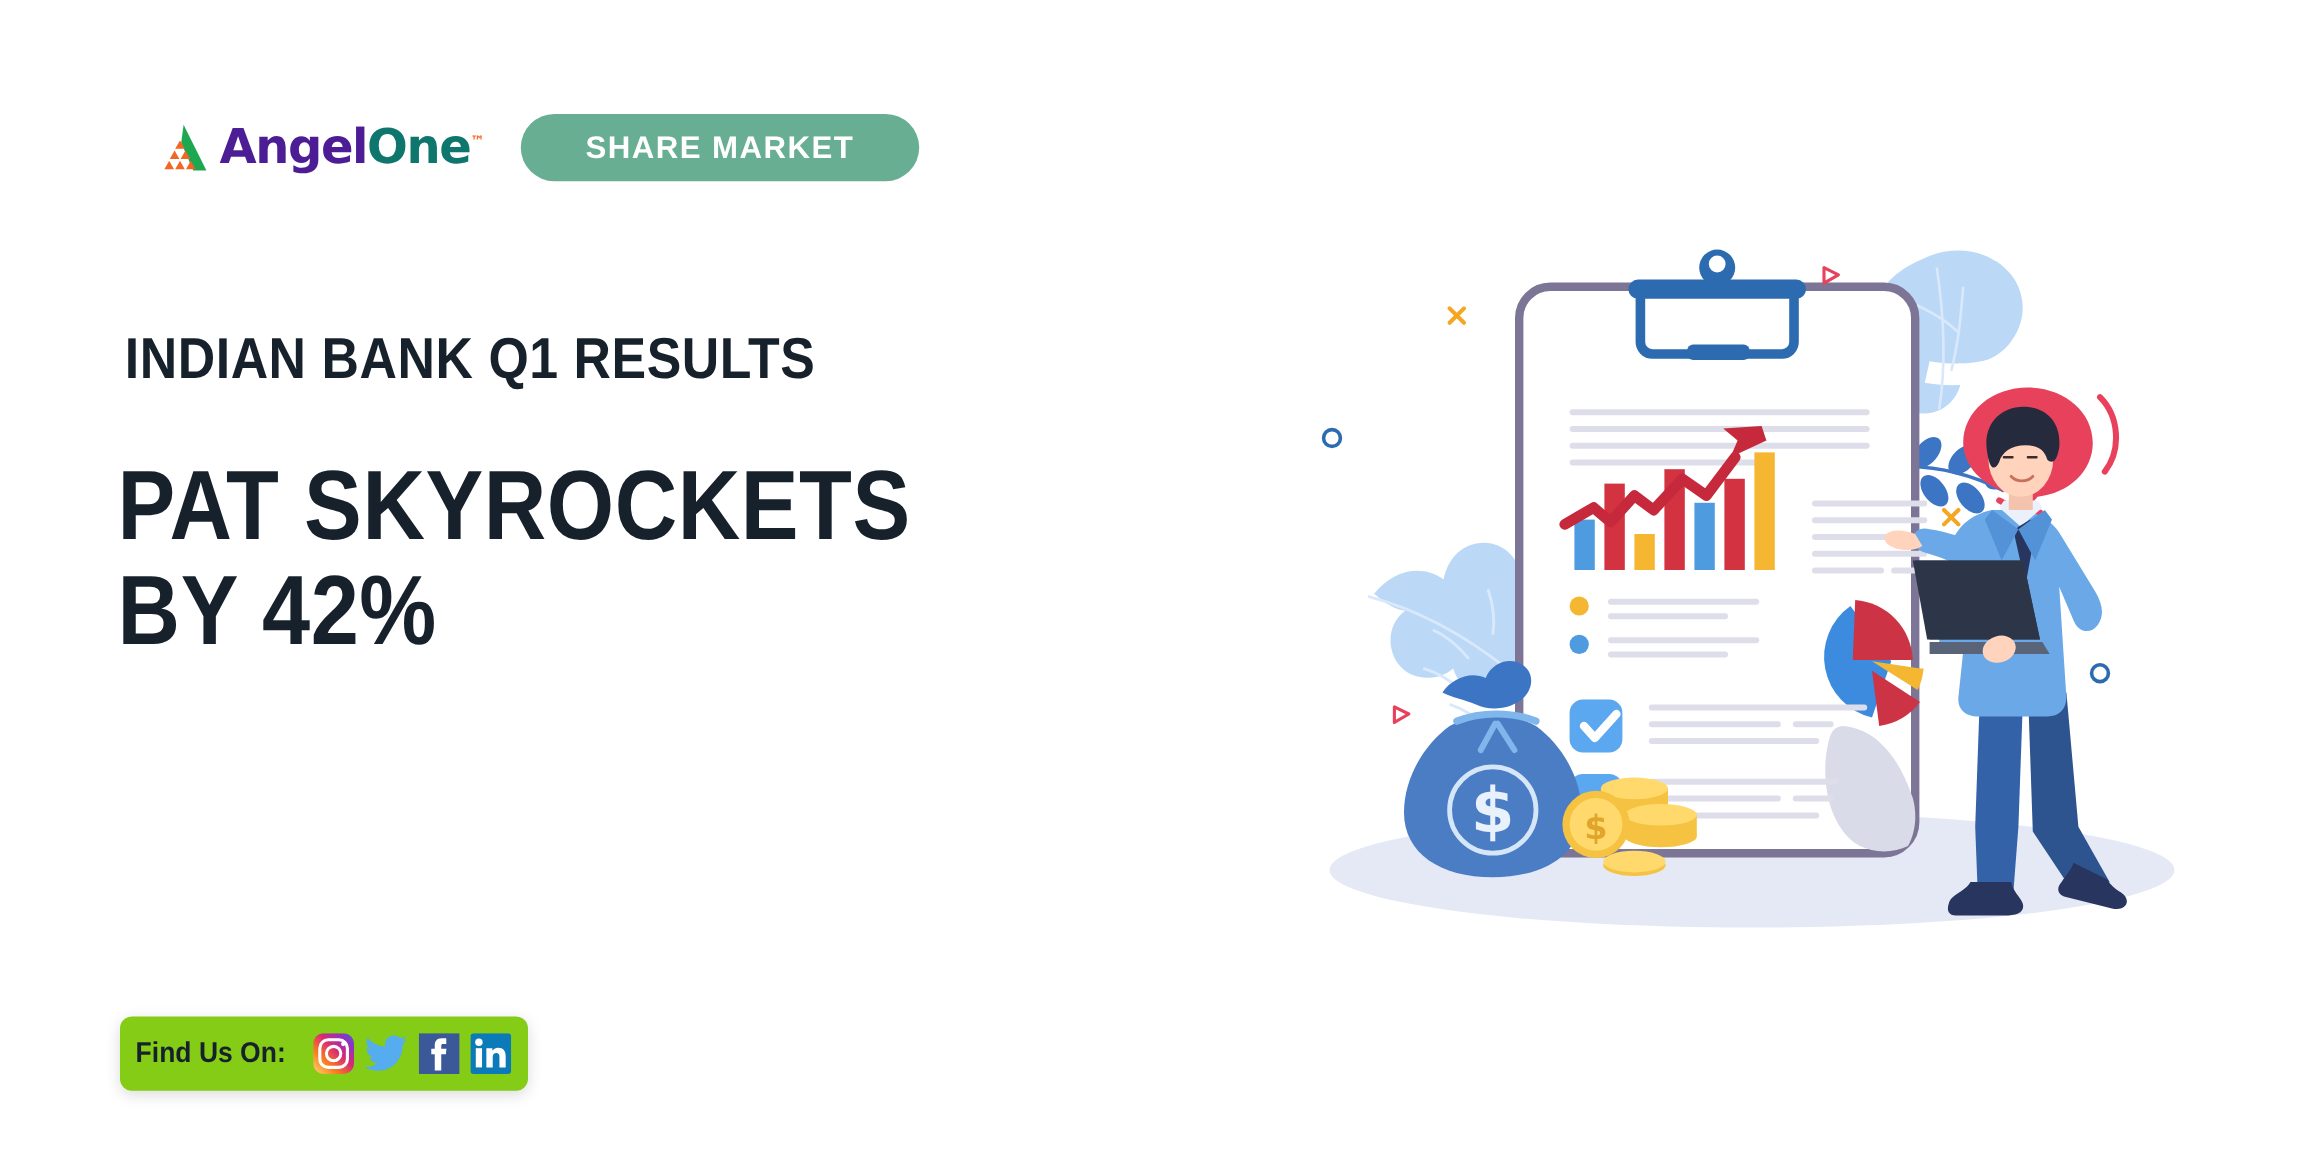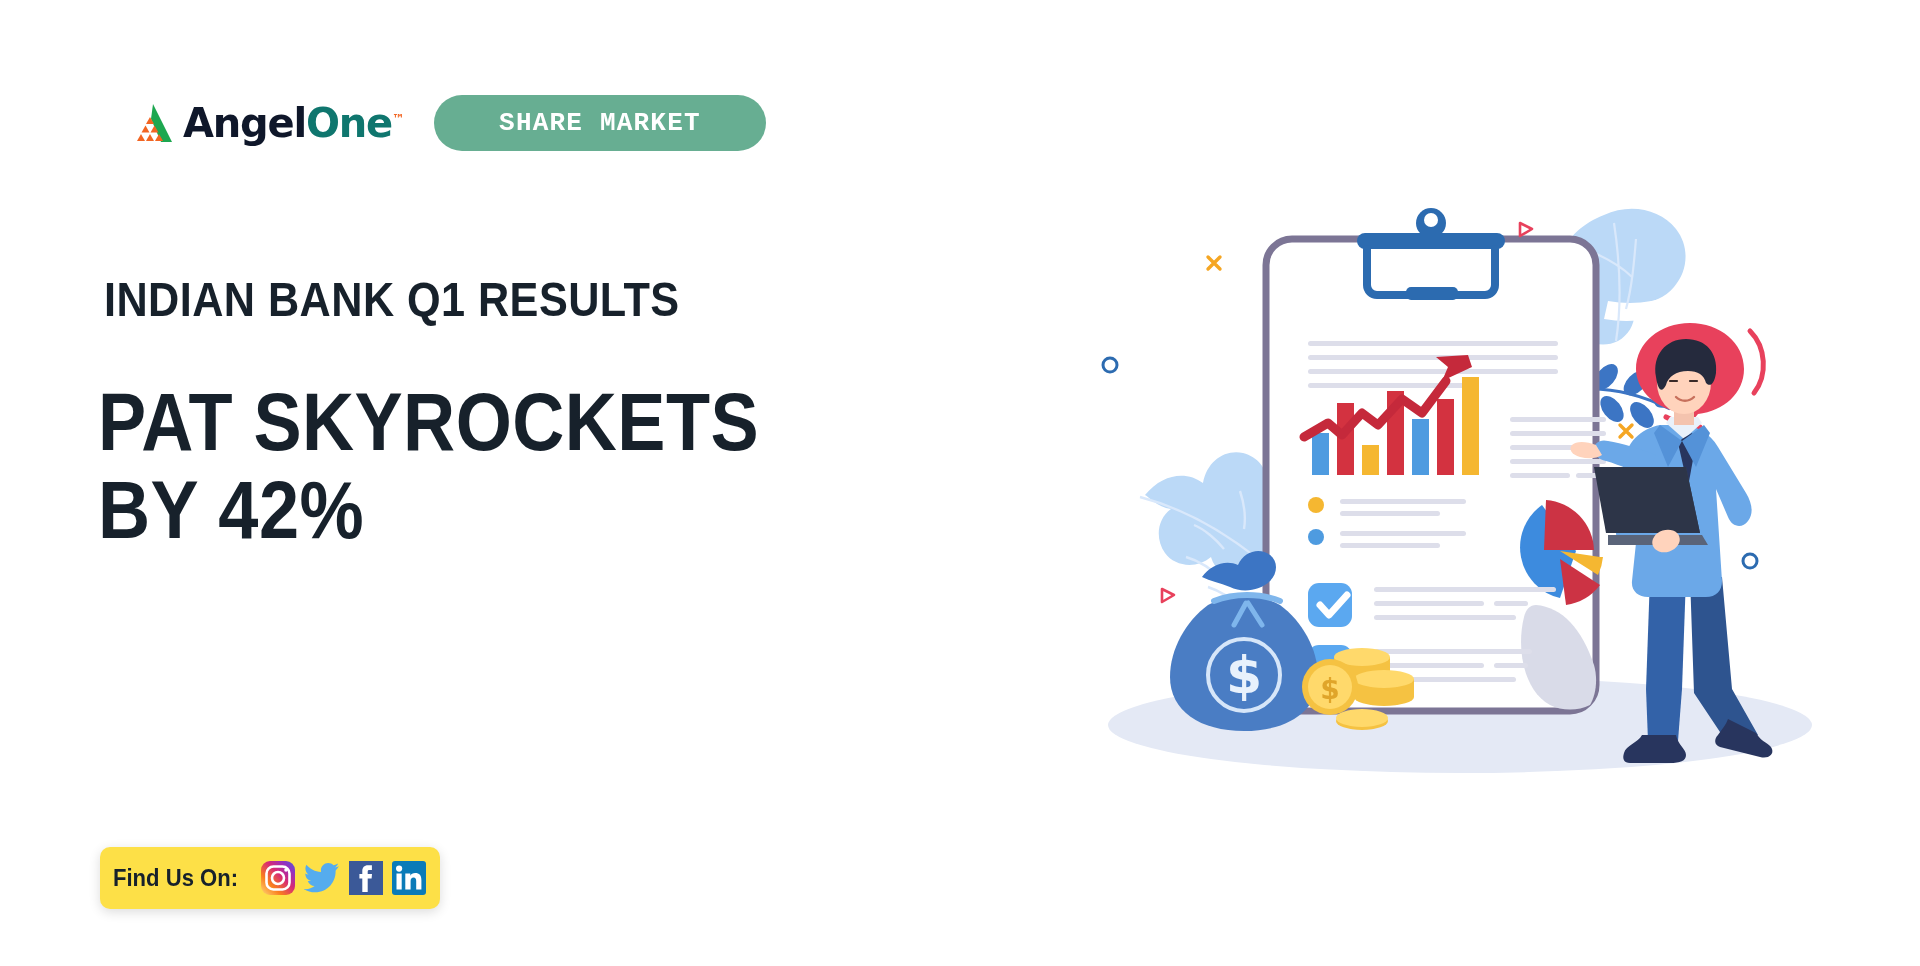--- a/index.html
+++ b/index.html
@@ -39,21 +39,21 @@
   .brand-mark { display: block; }
   .brand-word {
     font-family: "DejaVu Sans", sans-serif;
     font-weight: bold;
     font-size: 40px;
     letter-spacing: -1.2px;
     line-height: 1;
     position: relative;
     white-space: nowrap;
   }
-  .brand-angel { color: #0f172a; }
+  .brand-angel { color: #4c1d95; }
   .brand-one { color: #0f766e; }
   .brand-tm {
     font-size: 12px;
     color: #F26522;
     vertical-align: super;
     font-weight: bold;
     letter-spacing: 0;
   }
 
   .pill-button {
@@ -64,21 +64,21 @@
     color: #ffffff;
     display: flex;
     align-items: center;
     justify-content: center;
     font-size: 26px;
     font-weight: bold;
     letter-spacing: 1.2px;
     padding: 0 34px;
     box-sizing: border-box;
     border: none;
-    font-family: Liberation Mono, monospace;
+    font-family: Liberation Sans, sans-serif;
     cursor: pointer;
   }
 
   
   .kicker {
     position: absolute;
     left: 104px;
     top: 272px;
     font-family: "Liberation Sans Narrow", "Liberation Sans", sans-serif;
     font-weight: bold;
@@ -105,21 +105,21 @@
   }
   .headline-line { display: block; }
 
   
   .social-card {
     position: absolute;
     left: 100px;
     top: 847px;
     height: 62px;
     border-radius: 10px;
-    background: #fde047;
+    background: #84cc16;
     box-shadow: 0 3px 12px rgba(0,0,0,0.14);
     display: flex;
     align-items: center;
     padding: 0 14px 0 13px;
     gap: 10px;
     box-sizing: border-box;
   }
   .social-label {
     font-family: "Liberation Sans Narrow", "Liberation Sans", sans-serif;
     font-weight: bold;

